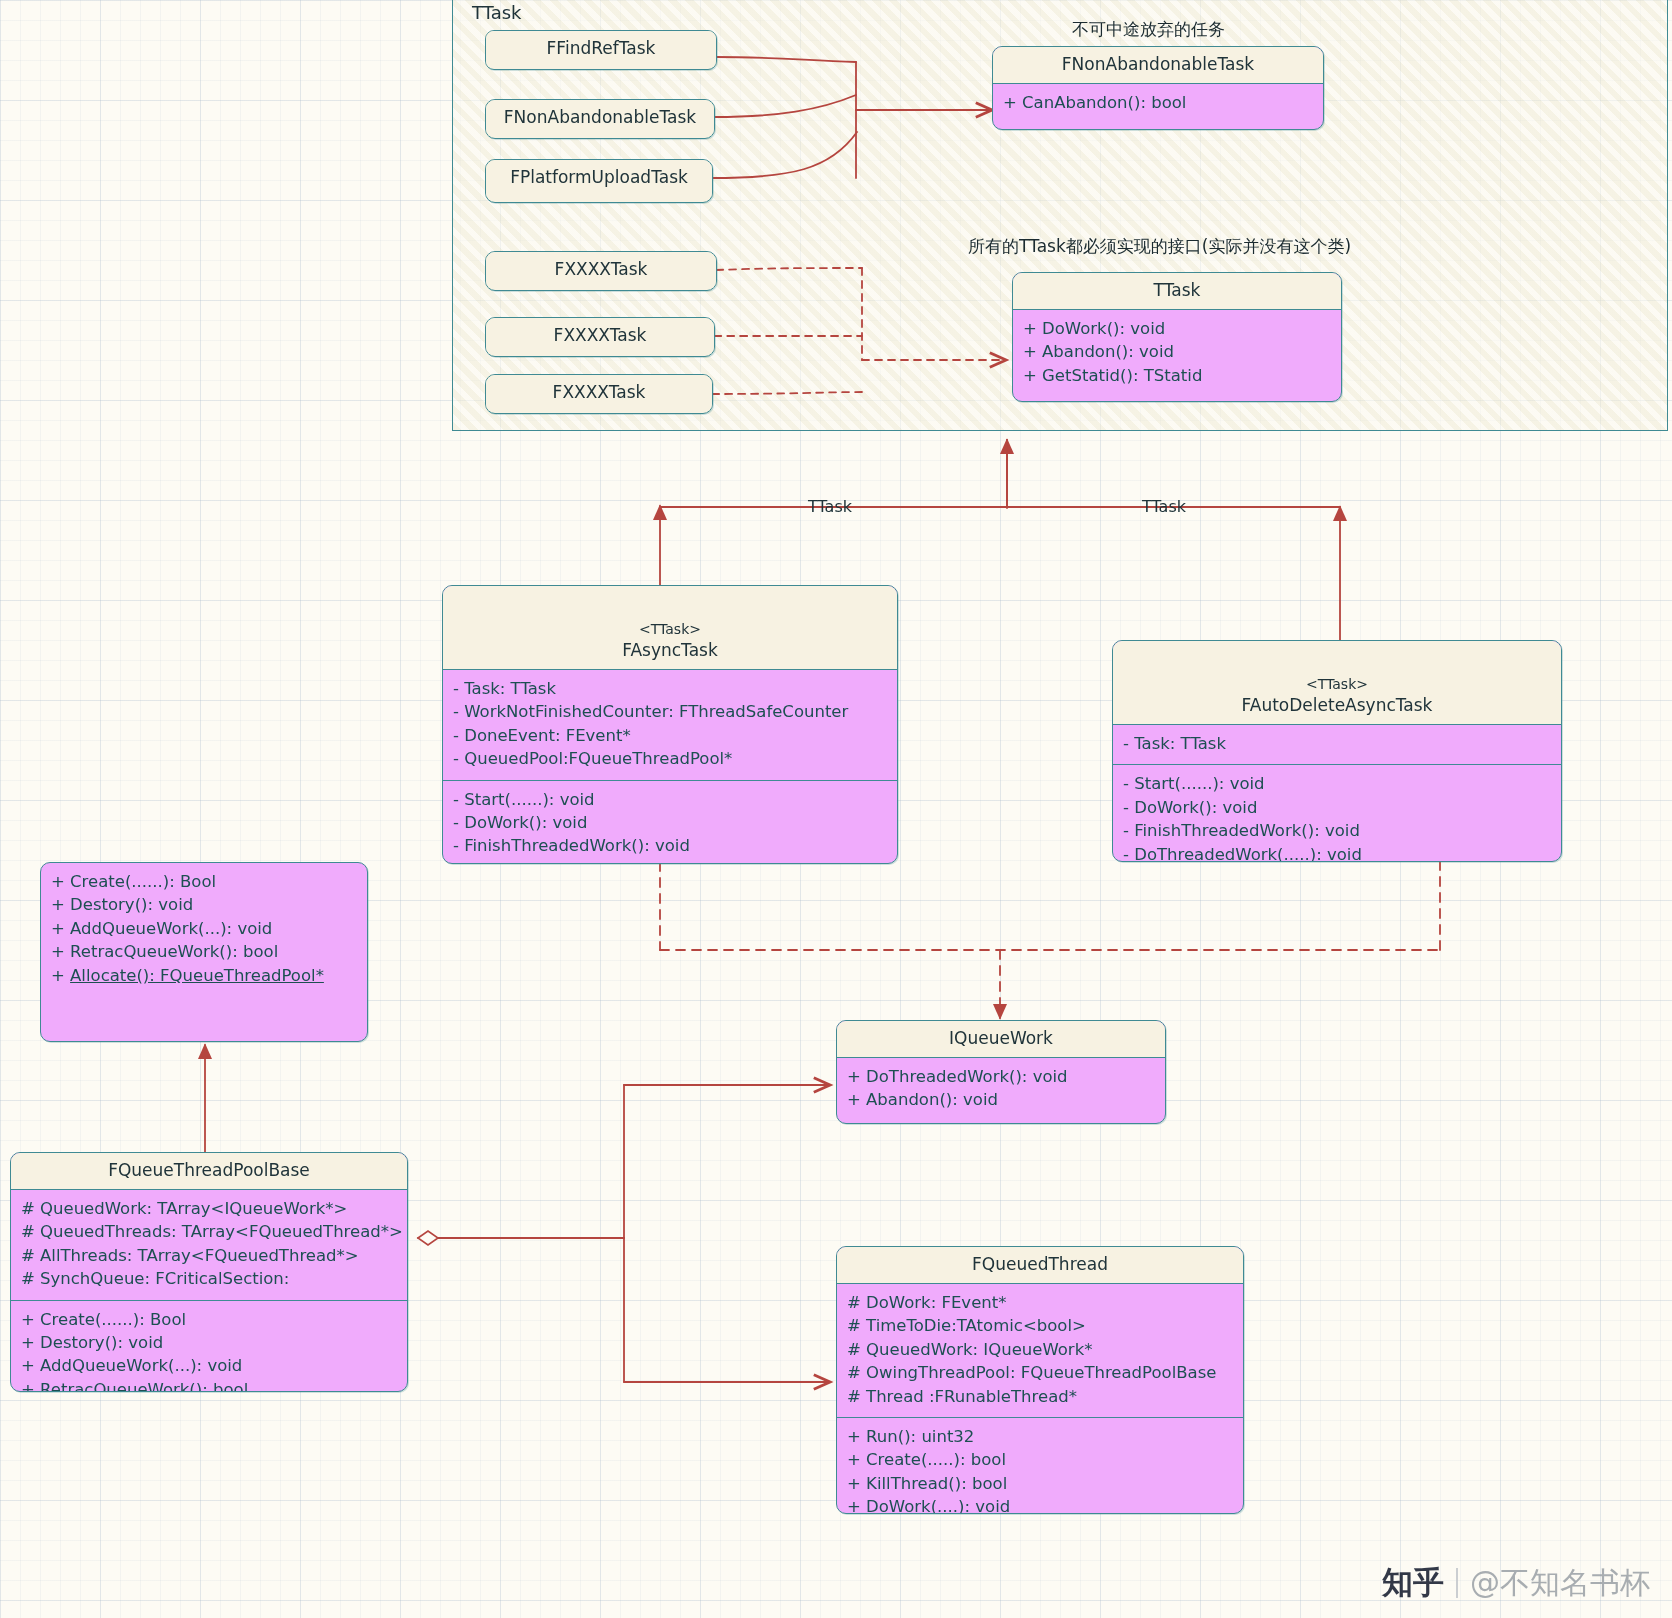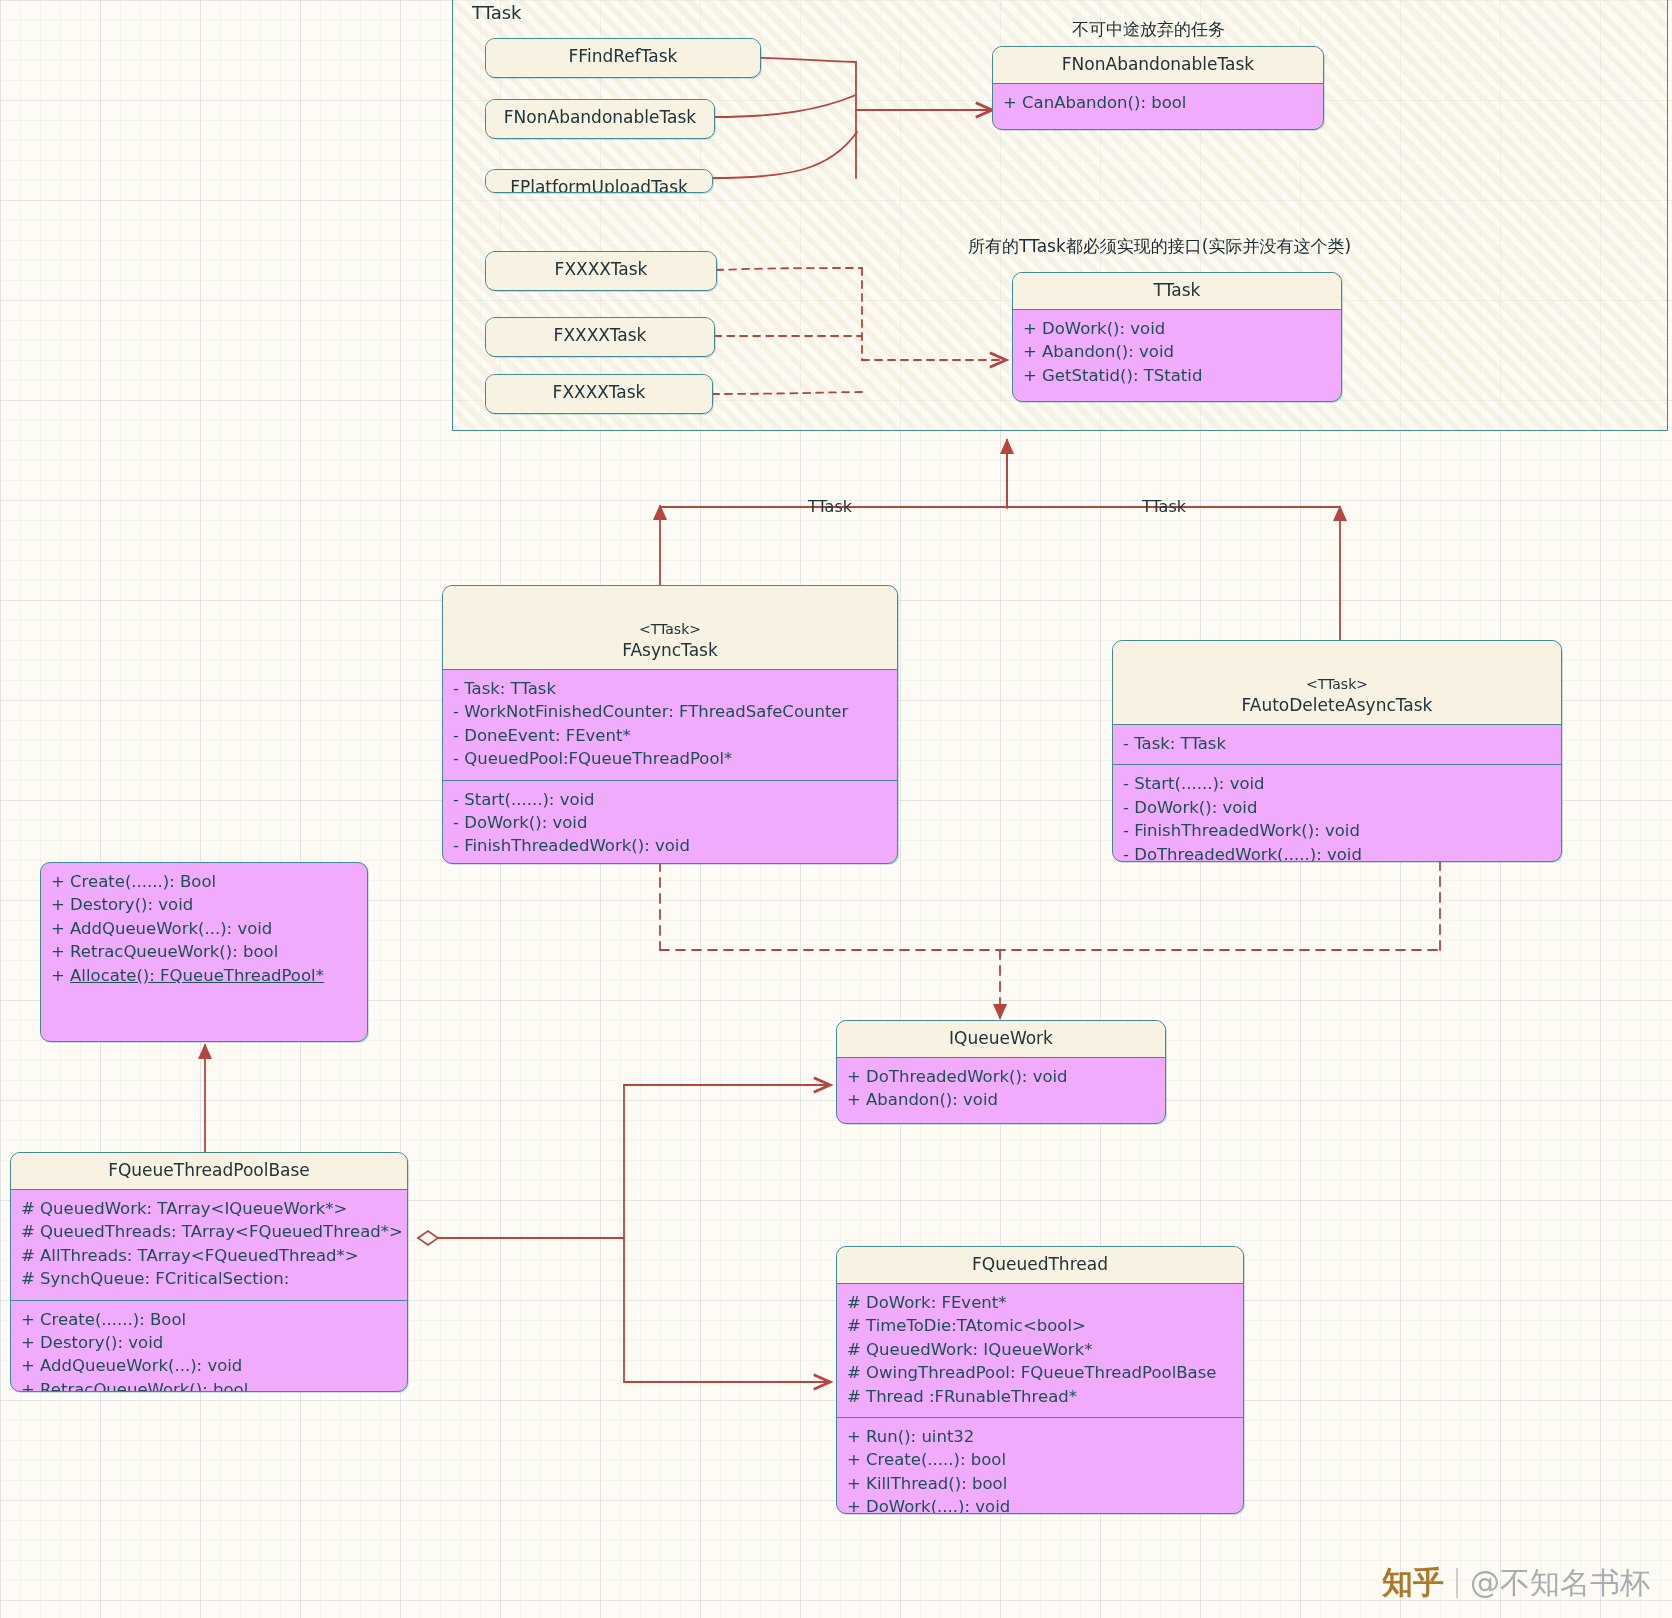--- a/index.html
+++ b/index.html
@@ -111,21 +111,21 @@
     display: flex;
     align-items: center;
     gap: 12px;
     color: #9aa0a6;
     font-size: 30px;
     opacity: 0.85;
   }
   #watermark .zhihu {
     font-weight: bold;
     font-size: 31px;
-    color: #a16207;
+    color: #0f172a;
   }
   #watermark .sep {
     width: 2px;
     height: 30px;
     background: #c3c7cb;
     display: inline-block;
   }
   .edge-label {
     position: absolute;
     font-size: 16px;
@@ -191,29 +191,29 @@
 
   <path d="M418,1238 L428,1231 L438,1238 L428,1245 z" fill="#fdfbf4" stroke="#b5453f" stroke-width="1.6"></path>
 </svg>
 
 <div class="edge-label" style="left:808px; top:497px;">TTask</div>
 <div class="edge-label" style="left:1142px; top:497px;">TTask</div>
 
 <div class="note" style="left:1072px; top:18px;">不可中途放弃的任务</div>
 <div class="note" style="left:968px; top:235px;">所有的TTask都必须实现的接口(实际并没有这个类)</div>
 
-<div class="uml plain" style="left:485px; top:38px; width:276px; height:40px;">
+<div class="uml plain" style="left:485px; top:30px; width:232px; height:40px;border-radius:9px;">
   <div class="hdr">FFindRefTask</div>
 </div>
 
 <div class="uml plain" style="left:485px; top:99px; width:230px; height:40px;">
   <div class="hdr">FNonAbandonableTask</div>
 </div>
 
-<div class="uml plain" style="left:485px; top:169px; width:228px; height:24px;">
+<div class="uml plain" style="left:485px; top:159px; width:228px; height:44px;">
   <div class="hdr">FPlatformUploadTask</div>
 </div>
 
 <div class="uml plain" style="left:485px; top:251px; width:232px; height:40px;">
   <div class="hdr">FXXXXTask</div>
 </div>
 
 <div class="uml plain" style="left:485px; top:317px; width:230px; height:40px;">
   <div class="hdr">FXXXXTask</div>
 </div>

